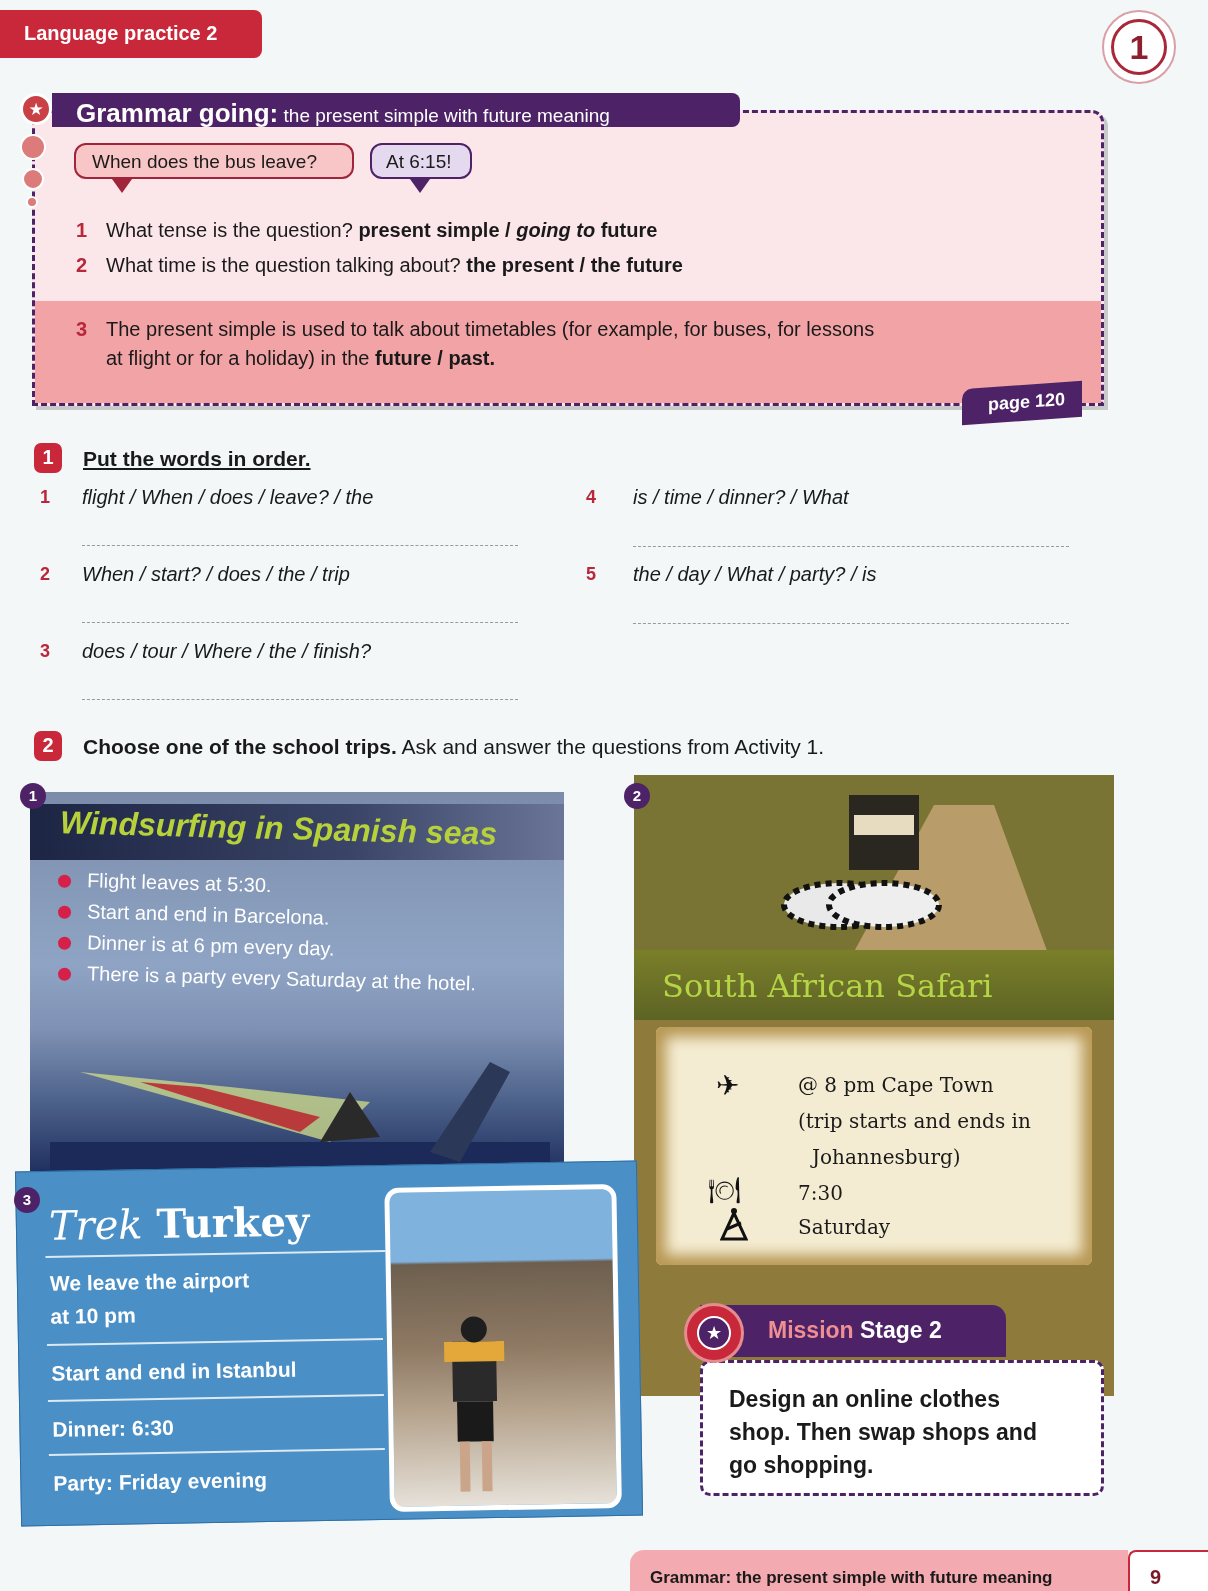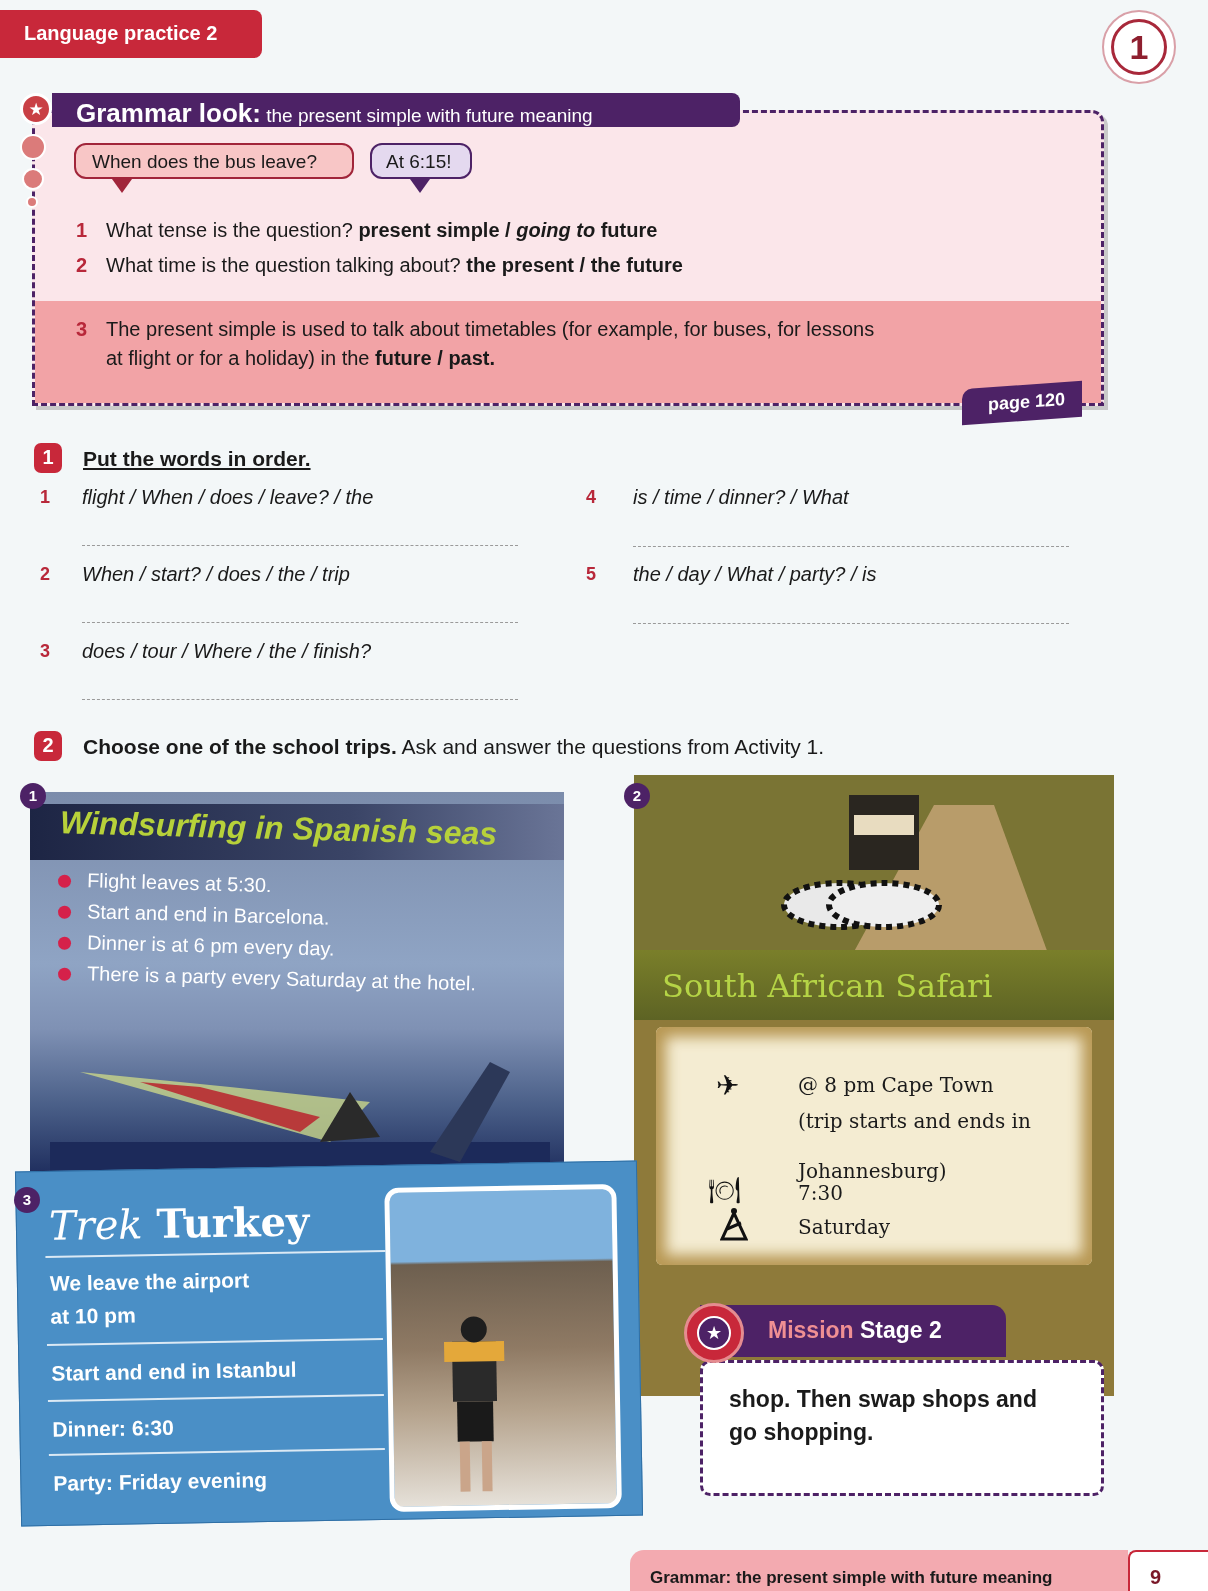--- a/index.html
+++ b/index.html
@@ -183,21 +183,21 @@
 </div>
 
 <div class="abs grammar-box">
   <div class="lower"></div>
 </div>
 <div class="abs star-circle">★</div>
 <div class="abs dot" style="left:20px;top:134px;width:26px;height:26px;"></div>
 <div class="abs dot" style="left:22px;top:168px;width:22px;height:22px;"></div>
 <div class="abs dot" style="left:26px;top:196px;width:12px;height:12px;"></div>
 <div class="abs grammar-title">
-  <b>Grammar look:</b>
+  <b>Grammar going:</b>
   <span>the present simple with future meaning</span>
 </div>
 
 <div class="abs bubble pink">When does the bus leave?</div>
 <div class="abs tail" style="left:112px;top:179px;border-top:14px solid #a1253a;"></div>
 <div class="abs bubble lilac">At 6:15!</div>
 <div class="abs tail" style="left:410px;top:179px;border-top:14px solid #4d2266;"></div>
 
 <div class="abs gq" style="left:76px;top:219px;">
   <span class="num-red">1</span><span>What tense is the question?</span>
@@ -270,21 +270,21 @@
     <rect x="220" y="40" width="60" height="20" fill="#e8dcc0"></rect>
     <ellipse cx="205" cy="130" rx="55" ry="22" fill="#e9e9e9" stroke="#111" stroke-width="6" stroke-dasharray="6 5"></ellipse>
     <ellipse cx="250" cy="130" rx="55" ry="22" fill="#eeeeee" stroke="#111" stroke-width="6" stroke-dasharray="6 5"></ellipse>
   </svg>
   <div class="safari-band"></div>
   <h2>South African Safari</h2>
   <div class="safari-info">
     <span class="icon" style="top:42px;">✈</span>
     <span class="txt" style="top:46px;">@ 8 pm Cape Town</span>
     <span class="txt" style="top:82px;">(trip starts and ends in</span>
-    <span class="txt" style="top:132px;">Johannesburg)</span>
+    <span class="txt" style="top:118px;margin-left:14px;">Johannesburg)</span>
     <span class="icon" style="top:148px;left:52px;font-size:26px;">🍽</span>
     <span class="txt" style="top:154px;">7:30</span>
     <svg class="icon" style="top:180px;left:64px;" width="28" height="34" viewBox="0 0 28 34">
       <polygon points="14,6 2,32 26,32" fill="none" stroke="#111" stroke-width="3"></polygon>
       <line x1="7" y1="22" x2="21" y2="16" stroke="#111" stroke-width="3"></line>
       <circle cx="14" cy="4" r="3" fill="#111"></circle>
     </svg>
     <span class="txt" style="top:188px;">Saturday</span>
   </div>
 </div>
@@ -314,18 +314,19 @@
 </div>
 <div class="abs trip-badge" style="left:14px;top:1187px;">3</div>
 
 <div class="abs mission-header">
   <span class="m">Mission</span><span> Stage 2</span>
 </div>
 <div class="abs mission-star">
     <div class="in">★</div>
   </div>
 <div class="abs mission-box">
+  <div>Design an online clothes</div>
   <div>shop. Then swap shops and</div>
   <div>go shopping.</div>
 </div>
 
 <div class="abs footer-bar">Grammar: the present simple with future meaning</div>
 <div class="abs page-num">9</div>
 
 </body></html>

